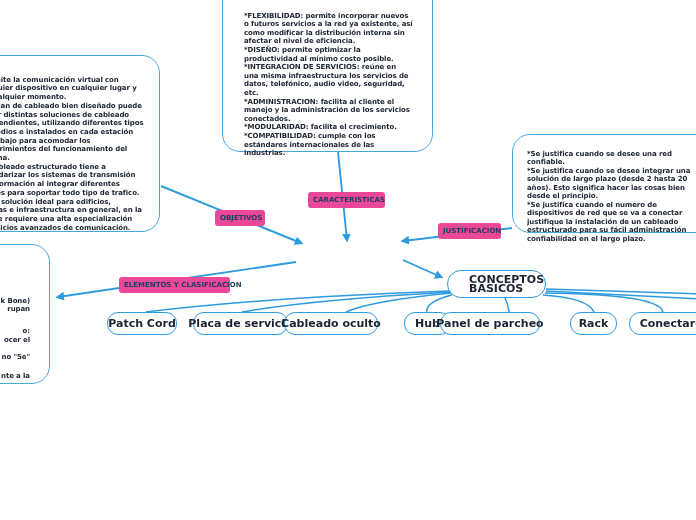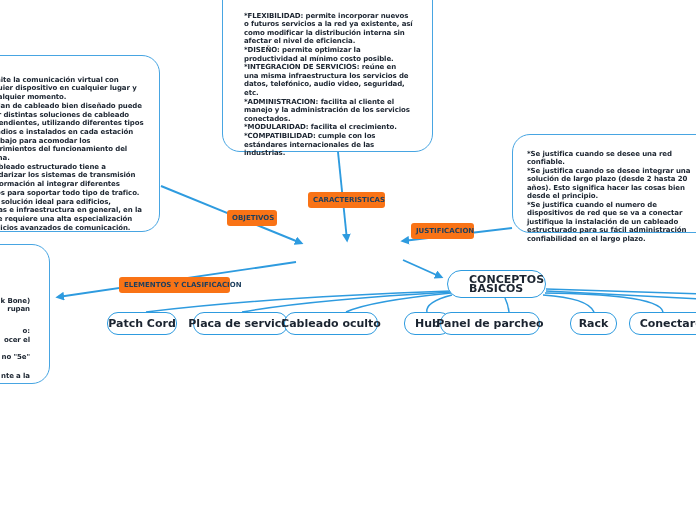--- a/index.html
+++ b/index.html
@@ -5,21 +5,21 @@
   html,body{margin:0;padding:0;background:#fff;}
   #stage{position:relative;width:696px;height:520px;overflow:hidden;background:#ffffff;
          font-family:"DejaVu Sans", sans-serif;}
   svg.wires{position:absolute;left:0;top:0;z-index:1;}
   .note{position:absolute;z-index:2;background:#fff;border:1.6px solid #47A5E2;border-radius:18px;
         color:#1B2430;font-size:7px;font-weight:bold;letter-spacing:-0.1px;box-sizing:border-box;
         white-space:pre-line;}
   .node{position:absolute;z-index:2;background:#fff;border:1.8px solid #2E9BDF;
         color:#1B2430;font-weight:bold;box-sizing:border-box;display:flex;flex-direction:column;
         justify-content:center;white-space:pre-line;}
-  .chip{position:absolute;z-index:3;background:#f97316;color:#1D3F5E;font-size:7px;font-weight:bold;
+  .chip{position:absolute;z-index:3;background:#ec4899;color:#1D3F5E;font-size:7px;font-weight:bold;
         height:16px;line-height:16px;padding:0 5px;border-radius:3px;box-sizing:border-box;
         text-align:center;white-space:nowrap;}
   .item{position:absolute;z-index:2;top:312px;height:23px;background:#fff;border:1.5px solid #2E9BDF;
         border-radius:11px;color:#1B2430;font-size:11px;font-weight:bold;box-sizing:border-box;
         display:flex;align-items:center;justify-content:center;white-space:nowrap;}
   .frag{position:absolute;right:19px;color:#1B2430;font-size:7px;font-weight:bold;white-space:nowrap;margin-left:24px;}
 </style>
 </head>
 <body>
 
@@ -114,23 +114,23 @@
     <span class="frag" style="top:108px">no "5e"</span>
     <span class="frag" style="top:127px">nte a la</span>
   </div>
 
 
   <div class="node" style="left:447px;top:270px;width:99px;height:28px;border-radius:14px;border-width:1.5px;padding-left:21px;font-size:11px;line-height:9.2px;">
     <span style="white-space:pre-line;">CONCEPTOS
 BASICOS</span>
   </div>
 
-  <div class="chip" style="left:215px;top:210px;width:50px;margin-left:12px;">OBJETIVOS</div>
+  <div class="chip" style="left:215px;top:210px;width:50px;">OBJETIVOS</div>
   <div class="chip" style="left:308px;top:192px;width:77px;">CARACTERISTICAS</div>
-  <div class="chip" style="left:411px;top:223px;width:63px;">JUSTIFICACION</div>
+  <div class="chip" style="left:438px;top:223px;width:63px;">JUSTIFICACION</div>
   <div class="chip" style="left:119px;top:277px;width:111px;">ELEMENTOS Y CLASIFICACION</div>
 
   <div class="item" style="left:107px;width:70px;">Patch Cord</div>
   <div class="item" style="left:193px;width:95px;">Placa de servicio</div>
   <div class="item" style="left:284px;width:94px;">Cableado oculto</div>
   <div class="item" style="left:404px;width:47px;">Hub</div>
   <div class="item" style="left:440px;width:100px;">Panel de parcheo</div>
   <div class="item" style="left:570px;width:47px;">Rack</div>
   <div class="item" style="left:629px;width:110px;">Conectares de</div>
 

